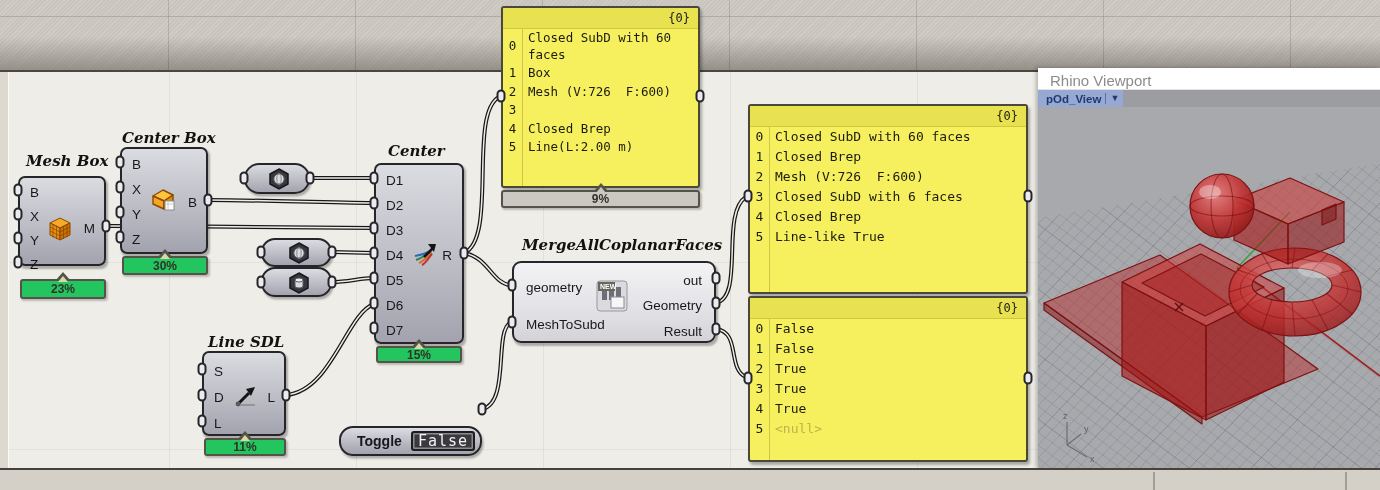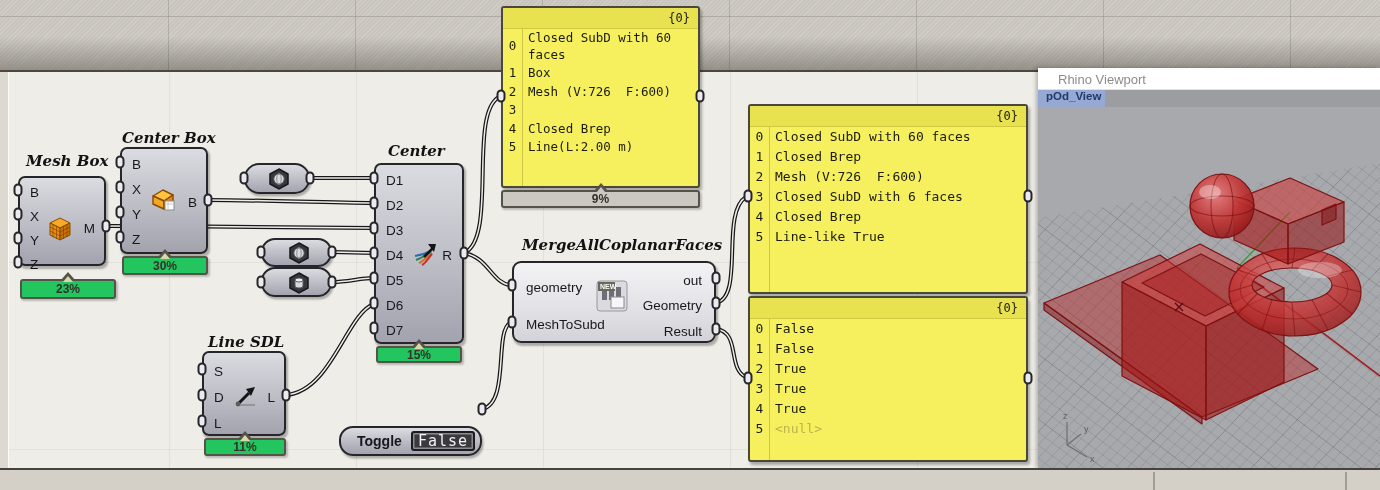--- a/index.html
+++ b/index.html
@@ -79,24 +79,24 @@
   .gh-toggle .tvalue{position:absolute;right:5px;top:3px;bottom:3px;width:64px;
     background:#3A3A3E;border:2px solid #1D1D20;border-radius:3px;box-shadow:inset 0 0 0 1.5px #8A8A90;
     color:#F2F2F2;font:15px "DejaVu Sans Mono",monospace;display:flex;align-items:center;justify-content:center;
     letter-spacing:1px;box-sizing:border-box;}
 
   
   .rv{position:absolute;left:1038px;top:68px;width:342px;height:400px;z-index:5;
     box-shadow:-2px 0 4px rgba(0,0,0,.25);}
   .rv-title{position:absolute;left:0;top:0;width:342px;height:22px;background:#FFFFFF;
     border-bottom:1px solid #E2E2E2;box-sizing:border-box;}
-  .rv-title span{position:absolute;left:20px;top:4px;font-size:13px;color:#8C8C8C;}
+  .rv-title span{position:absolute;left:12px;top:4px;font-size:15px;color:#8C8C8C;}
   .rv-tabs{position:absolute;left:0;top:22px;width:342px;height:17px;background:#9B9DA1;}
   .rv-tab{position:absolute;left:0;top:0;height:17px;padding:0 4px 0 8px;background:#97A8D2;
-    display:flex;align-items:center;gap:4px;flex-direction:column;}
+    display:flex;align-items:center;gap:4px;}
   .rv-tab .tname{font-size:11.5px;font-weight:bold;color:#1E3A6E;}
   .rv-tab .tsep{width:1px;height:11px;background:#5F6F96;}
   .rv-tab .tarrow{font-size:9px;color:#1E3A6E;line-height:1;}
   .rv-scene{position:absolute;left:0;top:39px;width:342px;height:361px;background:#A7A9AD;}
   #glines line{stroke:rgba(62,68,80,.15);stroke-width:1;}
   #glines line.gmajor{stroke:rgba(62,68,80,.28);}
   #spokes line{stroke:rgba(125,12,12,.55);stroke-width:1.1;}
   .redge{stroke:#7E1212;stroke-width:1.2;stroke-linejoin:round;}
   .gizmo-line{stroke:#6B6E73;stroke-width:1.2;}
   .gizmo-txt{font-family:"Liberation Sans",sans-serif;font-size:9px;fill:#5E6166;}
@@ -167,21 +167,21 @@
   <span class="port" style="left:10px;top:62px">Y</span>
   <span class="port" style="left:10px;top:86px">Z</span>
   <span class="port out" style="right:9px;top:50px">M</span>
   <svg class="comp-icon" style="left:26px;top:36px" width="28" height="28">
     <polygon points="4,9 14,4 24,9 14,14" fill="#F7AA28" stroke="#8A4A00" stroke-width="1"></polygon>
     <polygon points="4,9 14,14 14,26 4,21" fill="#E68E12" stroke="#8A4A00" stroke-width="1"></polygon>
     <polygon points="14,14 24,9 24,21 14,26" fill="#C97207" stroke="#8A4A00" stroke-width="1"></polygon>
     <path d="M4,13 L14,18 M4,17 L14,22 M7,10.5 L7,23.5 M10.5,12.3 L10.5,25 M14,18 L24,13 M14,22 L24,17 M17.5,12.3 L17.5,24.8 M21,10.5 L21,23" stroke="rgba(120,55,0,.55)" stroke-width="1" fill="none"></path>
   </svg>
 </div>
-<div class="bar" style="left:20px;top:279px;width:96px;height:20px;line-height:17px"><span class="notch"></span><span>23%</span></div>
+<div class="bar" style="left:20px;top:279px;width:86px;height:20px;line-height:17px"><span class="notch"></span><span>23%</span></div>
 
 <div class="gh-label" style="left:122px;top:129px">Center Box</div>
 <div class="gh-comp" style="left:120px;top:147px;width:88px;height:107px">
   <span class="port" style="left:10px;top:15px">B</span>
   <span class="port" style="left:10px;top:40px">X</span>
   <span class="port" style="left:10px;top:65px">Y</span>
   <span class="port" style="left:10px;top:90px">Z</span>
   <span class="port out" style="right:9px;top:53px">B</span>
   <svg class="comp-icon" style="left:28px;top:36px" width="30" height="30">
     <polygon points="3,11 13,5 23,10 14,16" fill="#FFC33C" stroke="#8A4A00" stroke-width="1.4" stroke-linejoin="round"></polygon>

